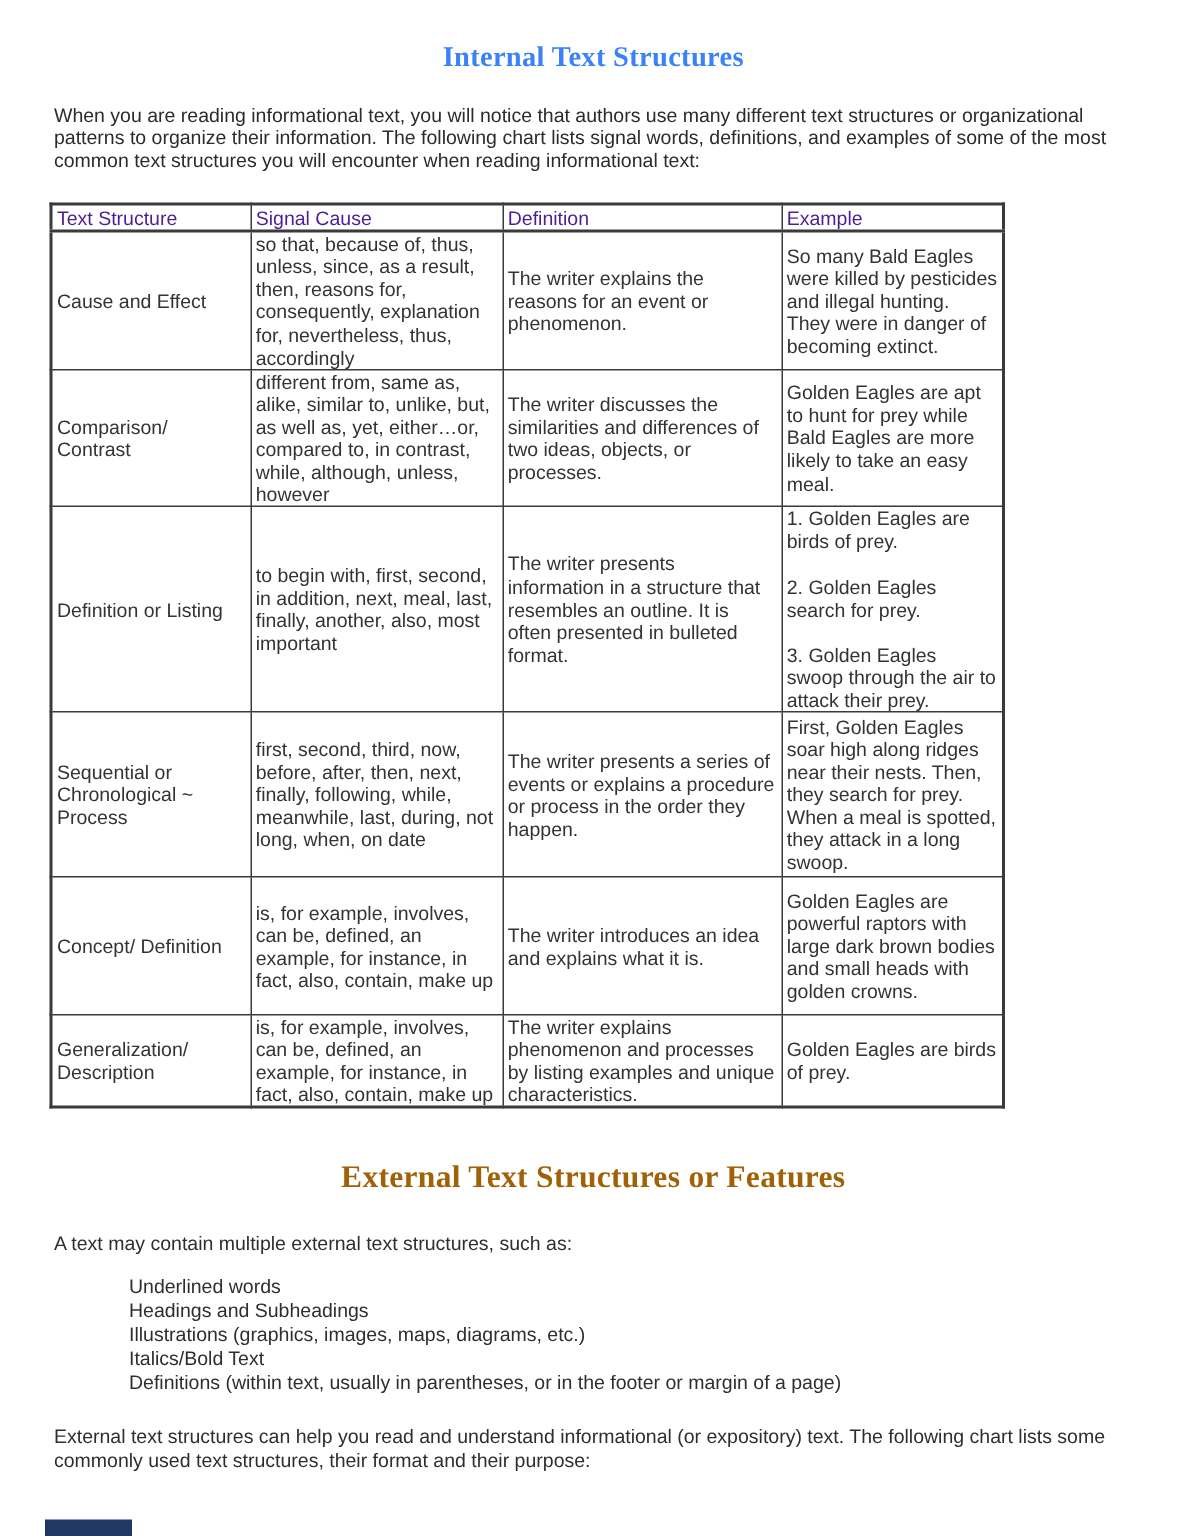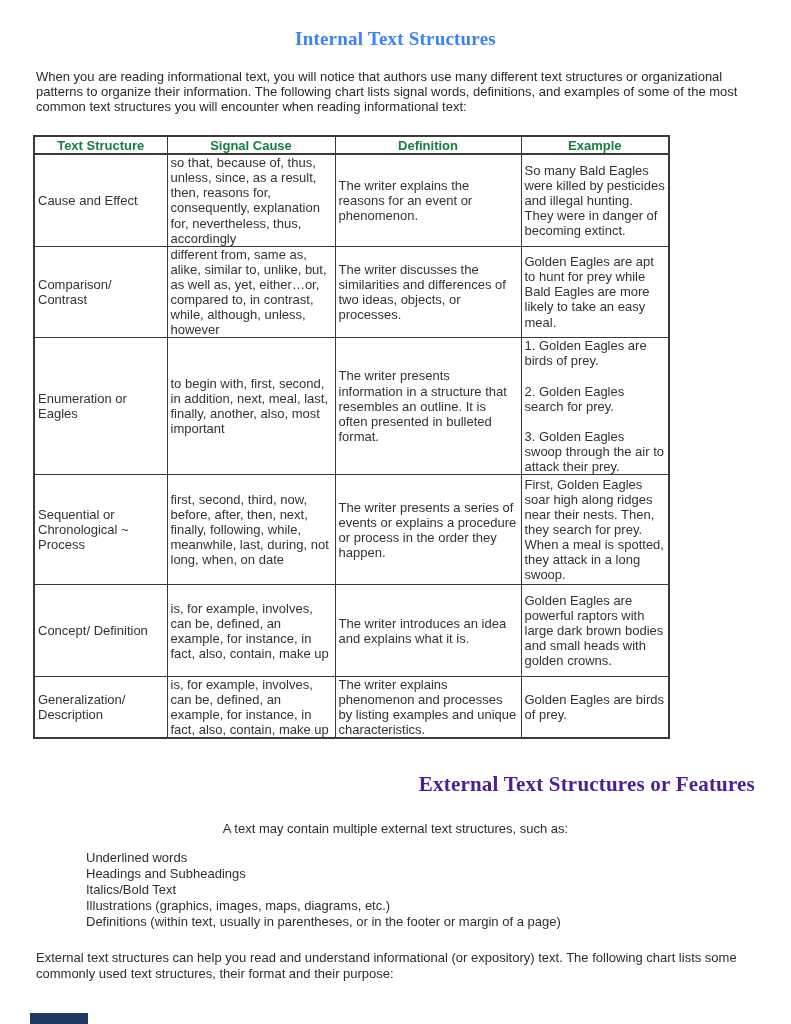--- a/index.html
+++ b/index.html
@@ -19,36 +19,36 @@
 
   table.structures {
     border-collapse:collapse; table-layout:fixed; width:635px;
     margin:21px 0 0 -3px; border:2px solid #3a3a3a;
   }
   table.structures td, table.structures th {
     border:1px solid #3a3a3a; font-size:13px; line-height:1.16;
     padding:0 3px; color:#333; overflow:hidden;
   }
   table.structures th {
-    text-align:center; font-weight:bold; height:16px;
-    border-bottom:2px solid #3a3a3a; color:#15803d;
+    text-align:left; font-weight:normal; height:16px;
+    border-bottom:2px solid #3a3a3a; color:#4c1d95;
   }
   td.cell { vertical-align:middle; white-space:pre-line; }
   tr.r1 { height:88px; }
   tr.r2 { height:90px; }
   tr.r3 { height:137px; }
   tr.r4 { height:110px; }
   tr.r5 { height:92px; }
   tr.r6 { height:59px; }
 
   .ext-title {
     font-family:"Liberation Serif", serif; font-weight:bold; font-size:21px;
-    color:#4c1d95; text-align:right; margin:33px 0 0 0; letter-spacing:.2px;
+    color:#a16207; text-align:center; margin:33px 0 0 0; letter-spacing:.2px;
   }
-  .lead { font-size:13px; margin:24px 0 0 0; line-height:1.2;text-align:center; }
+  .lead { font-size:13px; margin:24px 0 0 0; line-height:1.2; }
   .ext-list { margin:13px 0 0 50px; font-size:13px; line-height:15px; }
   .ext-list .item { margin:0 0 1px 0; }
   .closing { font-size:13px; margin:21px 0 0 0; line-height:1.25; }
 
   .next-table-corner {
     position:absolute; left:30px; bottom:0; width:58px; height:11px;
   }
 </style>
 </head>
 <body>
@@ -79,21 +79,21 @@
       <td class="cell">The writer explains the reasons for an event or phenomenon.</td>
       <td class="cell">So many Bald Eagles were killed by pesticides and illegal hunting. They were in danger of becoming extinct.</td>
     </tr>
     <tr class="r2">
       <td class="cell">Comparison/ Contrast</td>
       <td class="cell">different from, same as, alike, similar to, unlike, but, as well as, yet, either…or, compared to, in contrast, while, although, unless, however</td>
       <td class="cell">The writer discusses the similarities and differences of two ideas, objects, or processes.</td>
       <td class="cell">Golden Eagles are apt to hunt for prey while Bald Eagles are more likely to take an easy meal.</td>
     </tr>
     <tr class="r3">
-      <td class="cell">Enumeration or Eagles</td>
+      <td class="cell">Definition or Listing</td>
       <td class="cell">to begin with, first, second, in addition, next, meal, last, finally, another, also, most important</td>
       <td class="cell">The writer presents information in a structure that resembles an outline. It is often presented in bulleted format.</td>
       <td class="cell">1. Golden Eagles are birds of prey.
 
 2. Golden Eagles search for prey.
 
 3. Golden Eagles swoop through the air to attack their prey.</td>
     </tr>
     <tr class="r4">
       <td class="cell">Sequential or Chronological ~ Process</td>
@@ -116,22 +116,22 @@
   </tbody>
     </table>
 
   <h2 class="ext-title">External Text Structures or Features</h2>
 
   <p class="lead">A text may contain multiple external text structures, such as:</p>
 
   <div class="ext-list">
     <div class="item">Underlined words</div>
     <div class="item">Headings and Subheadings</div>
+    <div class="item">Illustrations (graphics, images, maps, diagrams, etc.)</div>
     <div class="item">Italics/Bold Text</div>
-    <div class="item">Illustrations (graphics, images, maps, diagrams, etc.)</div>
     <div class="item">Definitions (within text, usually in parentheses, or in the footer or margin of a page)</div>
   </div>
 
   <p class="closing">External text structures can help you read and understand informational (or expository) text. The following chart lists some commonly used text structures, their format and their purpose:</p>
 
 </div>
 
 <div class="next-table-corner" style="background: rgb(31, 56, 100);"></div>
 
 </body></html>

